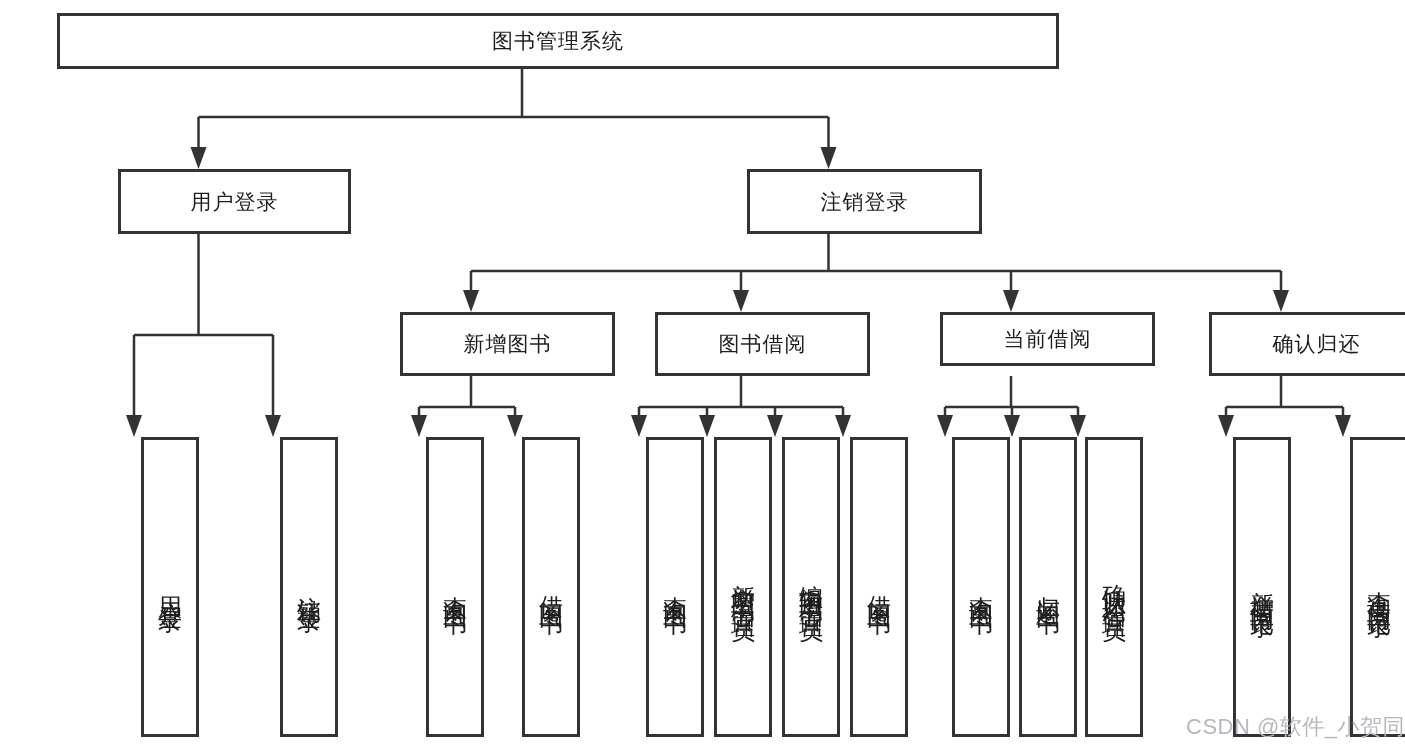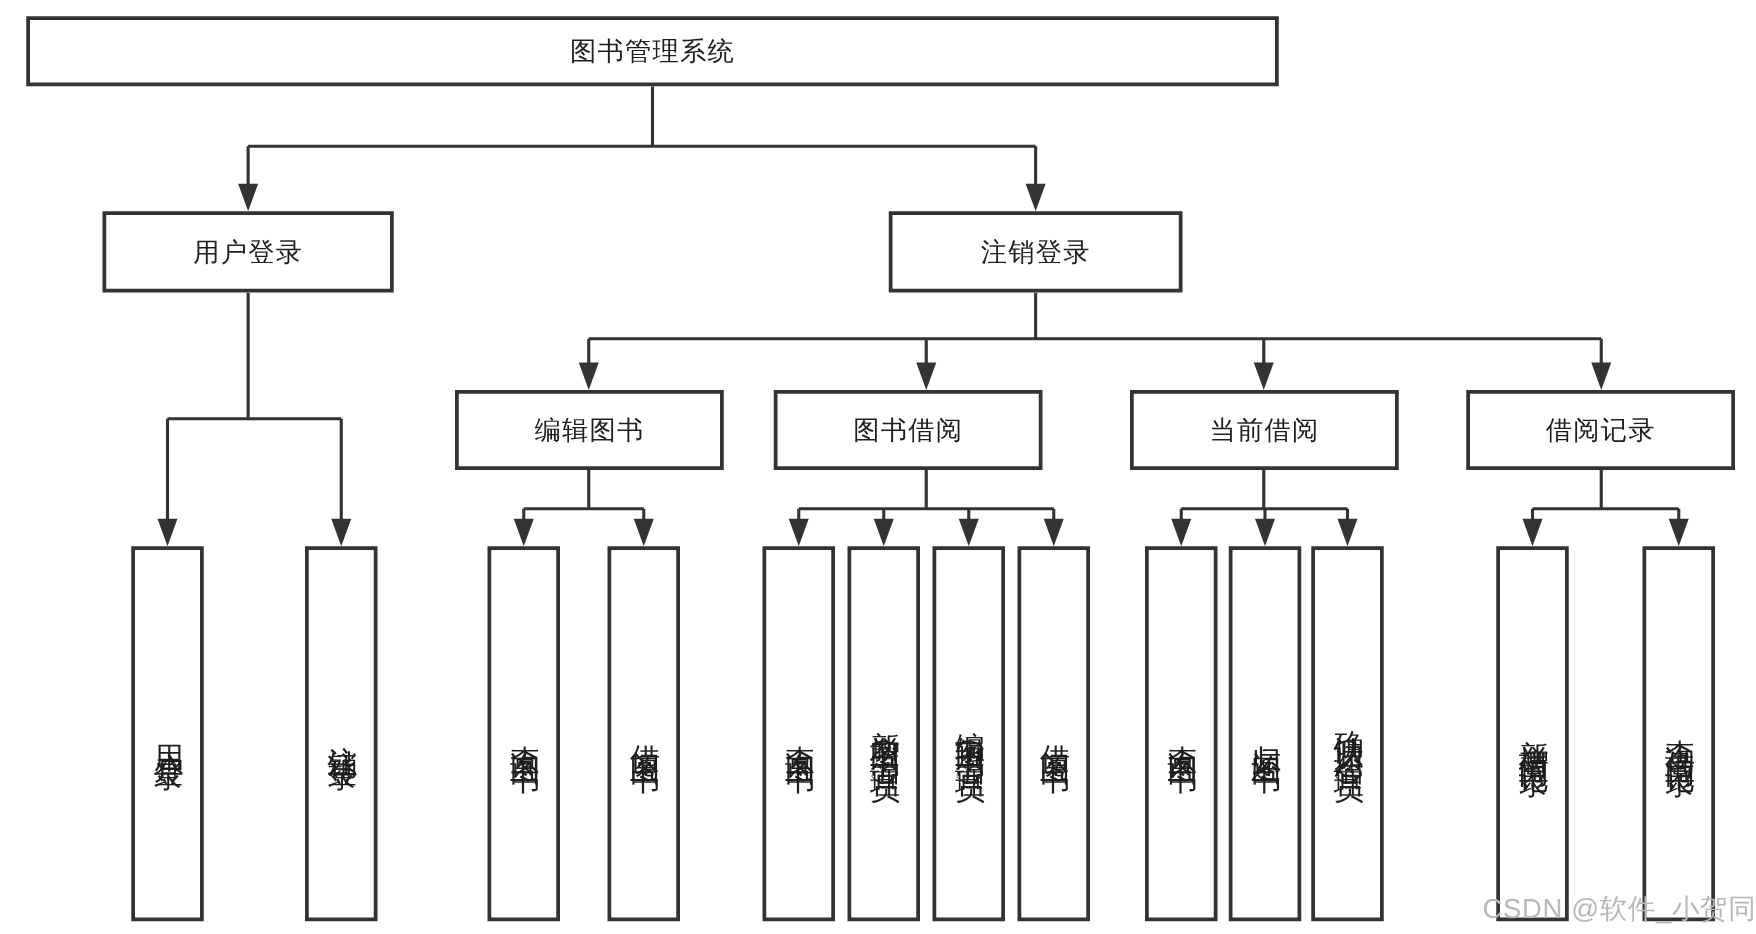--- a/index.html
+++ b/index.html
@@ -27,20 +27,21 @@
     pointer-events: none;
   }
   .box {
     position: absolute;
     border: 3px solid var(--line);
     background: var(--bg);
     display: flex;
     align-items: center;
     justify-content: center;
     color: var(--text);
+    margin-left: 36px;
   }
   .hlabel {
     font-size: 21px;
     letter-spacing: 1px;
     white-space: nowrap;
   }
   .vlabel {
     writing-mode: vertical-rl;
     text-orientation: mixed;
     font-size: 24px;
@@ -104,30 +105,30 @@
   </div>
 
   <div class="box" style="left:82px;top:169px;width:233px;height:65px">
     <span class="hlabel">用户登录</span>
   </div>
   <div class="box" style="left:711px;top:169px;width:235px;height:65px">
     <span class="hlabel">注销登录</span>
   </div>
 
   <div class="box" style="left:364px;top:312px;width:215px;height:64px">
-    <span class="hlabel">编辑图书</span>
+    <span class="hlabel">新增图书</span>
   </div>
   <div class="box" style="left:619px;top:312px;width:215px;height:64px">
     <span class="hlabel">图书借阅</span>
   </div>
-  <div class="box" style="left:904px;top:312px;width:215px;height:64px">
+  <div class="box" style="left:904px;top:312px;width:215px;height:54px">
     <span class="hlabel">当前借阅</span>
   </div>
   <div class="box" style="left:1173px;top:312px;width:215px;height:64px">
-    <span class="hlabel">借阅记录</span>
+    <span class="hlabel">确认归还</span>
   </div>
 
   <div class="box" style="left:105px;top:437px;width:58px;height:300px">
     <span class="vlabel">用户登录</span>
   </div>
   <div class="box" style="left:244px;top:437px;width:58px;height:300px">
     <span class="vlabel">注销登录</span>
   </div>
 
   <div class="box" style="left:390px;top:437px;width:58px;height:300px">

